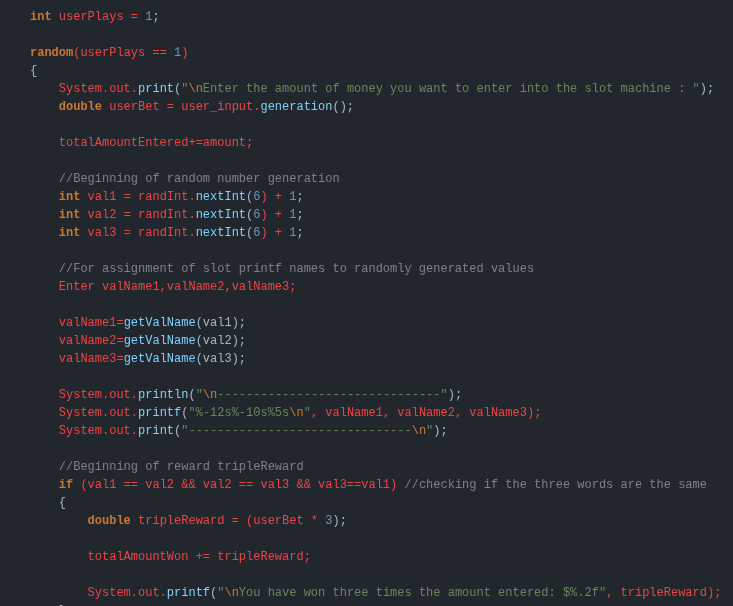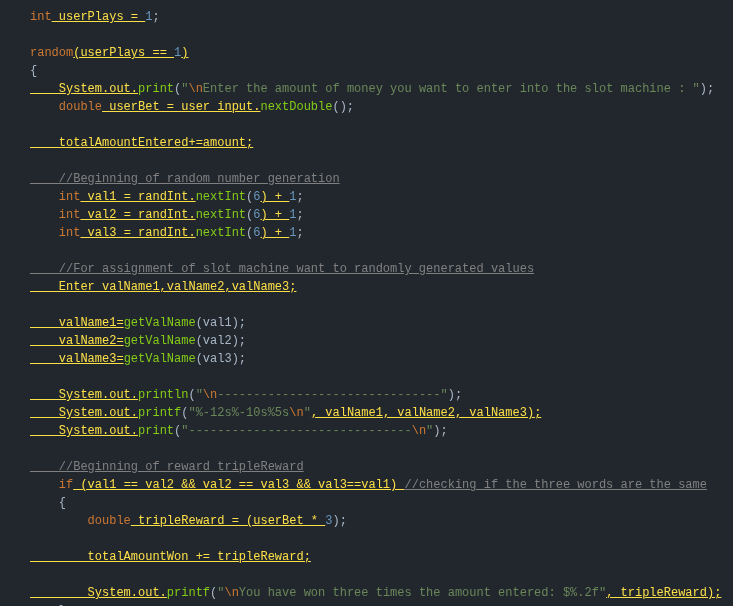--- a/index.html
+++ b/index.html
@@ -16,47 +16,47 @@
       width: 733px;
       height: 606px;
       overflow: hidden;
       padding: 8px 0 0 30px;
     }
     pre {
       margin: 0;
       white-space: pre;
       font-family: inherit;
     }
-    .kw { color: #cc7832; }
+    .kw { color: #cc7832; font-weight: bold; }
     .num { color: #6897bb; }
     .str { color: #6a8759; }
     .esc { color: #cc7832; }
-    .comment { color: #808080; text-decoration: underline; }
-    .method { color: #84cc16; text-align: right; }
-    .ident { color: #fde047; text-decoration: underline; }
+    .comment { color: #808080; }
+    .method { color: #7dd3fc; text-align: right; }
+    .ident { color: #ef4444; }
     .punc { color: #a9b7c6; }
   </style>
 </head>
 <body>
 
 <pre><span><span class="kw">int</span><span class="ident"> userPlays = </span><span class="num">1</span><span class="punc">;</span></span>
 
 <span><span class="kw">random</span><span class="ident">(userPlays == </span><span class="num">1</span><span class="ident">)</span></span>
 <span><span class="punc">{</span></span>
 <span><span class="ident">    System.out.</span><span class="method">print</span><span class="punc">(</span><span class="str">"</span><span class="esc">\n</span><span class="str">Enter the amount of money you want to enter into the slot machine : "</span><span class="punc">);</span></span>
-<span><span class="kw">    double</span><span class="ident"> userBet = user_input.</span><span class="method">nextDouble</span><span class="punc">();</span></span>
+<span><span class="kw">    double</span><span class="ident"> userBet = user_input.</span><span class="method">generation</span><span class="punc">();</span></span>
 
 <span><span class="ident">    totalAmountEntered+=amount;</span></span>
 
 <span><span class="comment">    //Beginning of random number generation</span></span>
 <span><span class="kw">    int</span><span class="ident"> val1 = randInt.</span><span class="method">nextInt</span><span class="punc">(</span><span class="num">6</span><span class="ident">) + </span><span class="num">1</span><span class="punc">;</span></span>
 <span><span class="kw">    int</span><span class="ident"> val2 = randInt.</span><span class="method">nextInt</span><span class="punc">(</span><span class="num">6</span><span class="ident">) + </span><span class="num">1</span><span class="punc">;</span></span>
 <span><span class="kw">    int</span><span class="ident"> val3 = randInt.</span><span class="method">nextInt</span><span class="punc">(</span><span class="num">6</span><span class="ident">) + </span><span class="num">1</span><span class="punc">;</span></span>
 
-<span><span class="comment">    //For assignment of slot machine want to randomly generated values</span></span>
+<span><span class="comment">    //For assignment of slot printf names to randomly generated values</span></span>
 <span><span class="ident">    Enter valName1,valName2,valName3;</span></span>
 
 <span><span class="ident">    valName1=</span><span class="method">getValName</span><span class="punc">(val1);</span></span>
 <span><span class="ident">    valName2=</span><span class="method">getValName</span><span class="punc">(val2);</span></span>
 <span><span class="ident">    valName3=</span><span class="method">getValName</span><span class="punc">(val3);</span></span>
 
 <span><span class="ident">    System.out.</span><span class="method">println</span><span class="punc">(</span><span class="str">"</span><span class="esc">\n</span><span class="str">-------------------------------"</span><span class="punc">);</span></span>
 <span><span class="ident">    System.out.</span><span class="method">printf</span><span class="punc">(</span><span class="str">"%-12s%-10s%5s</span><span class="esc">\n</span><span class="str">"</span><span class="ident">, valName1, valName2, valName3);</span></span>
 <span><span class="ident">    System.out.</span><span class="method">print</span><span class="punc">(</span><span class="str">"-------------------------------</span><span class="esc">\n</span><span class="str">"</span><span class="punc">);</span></span>
 

